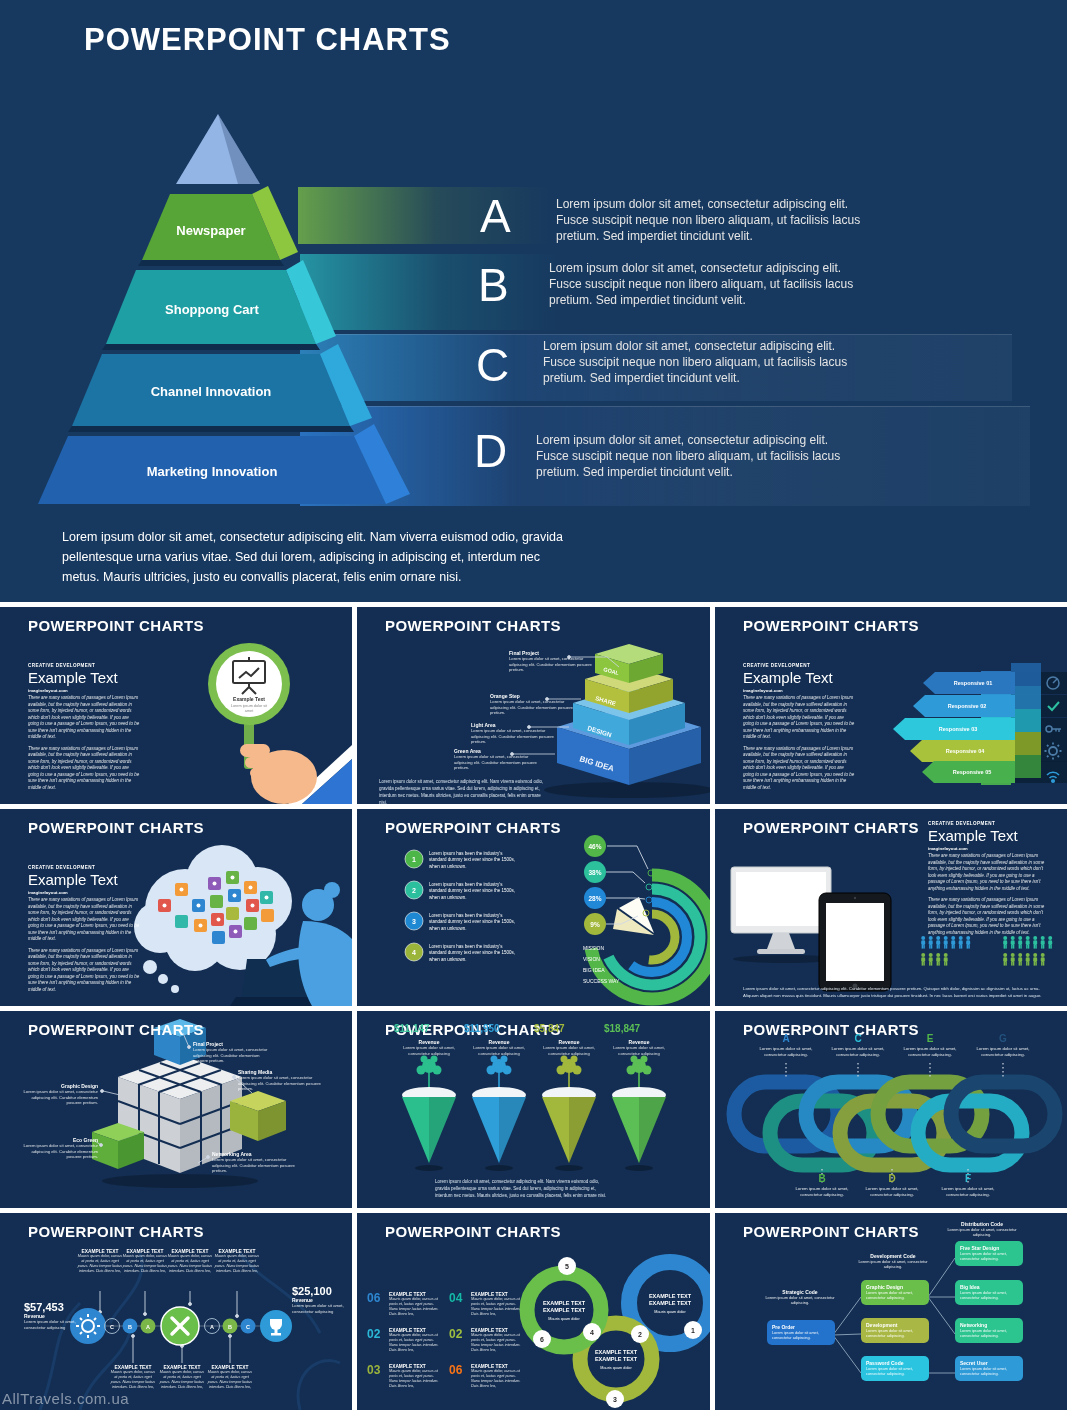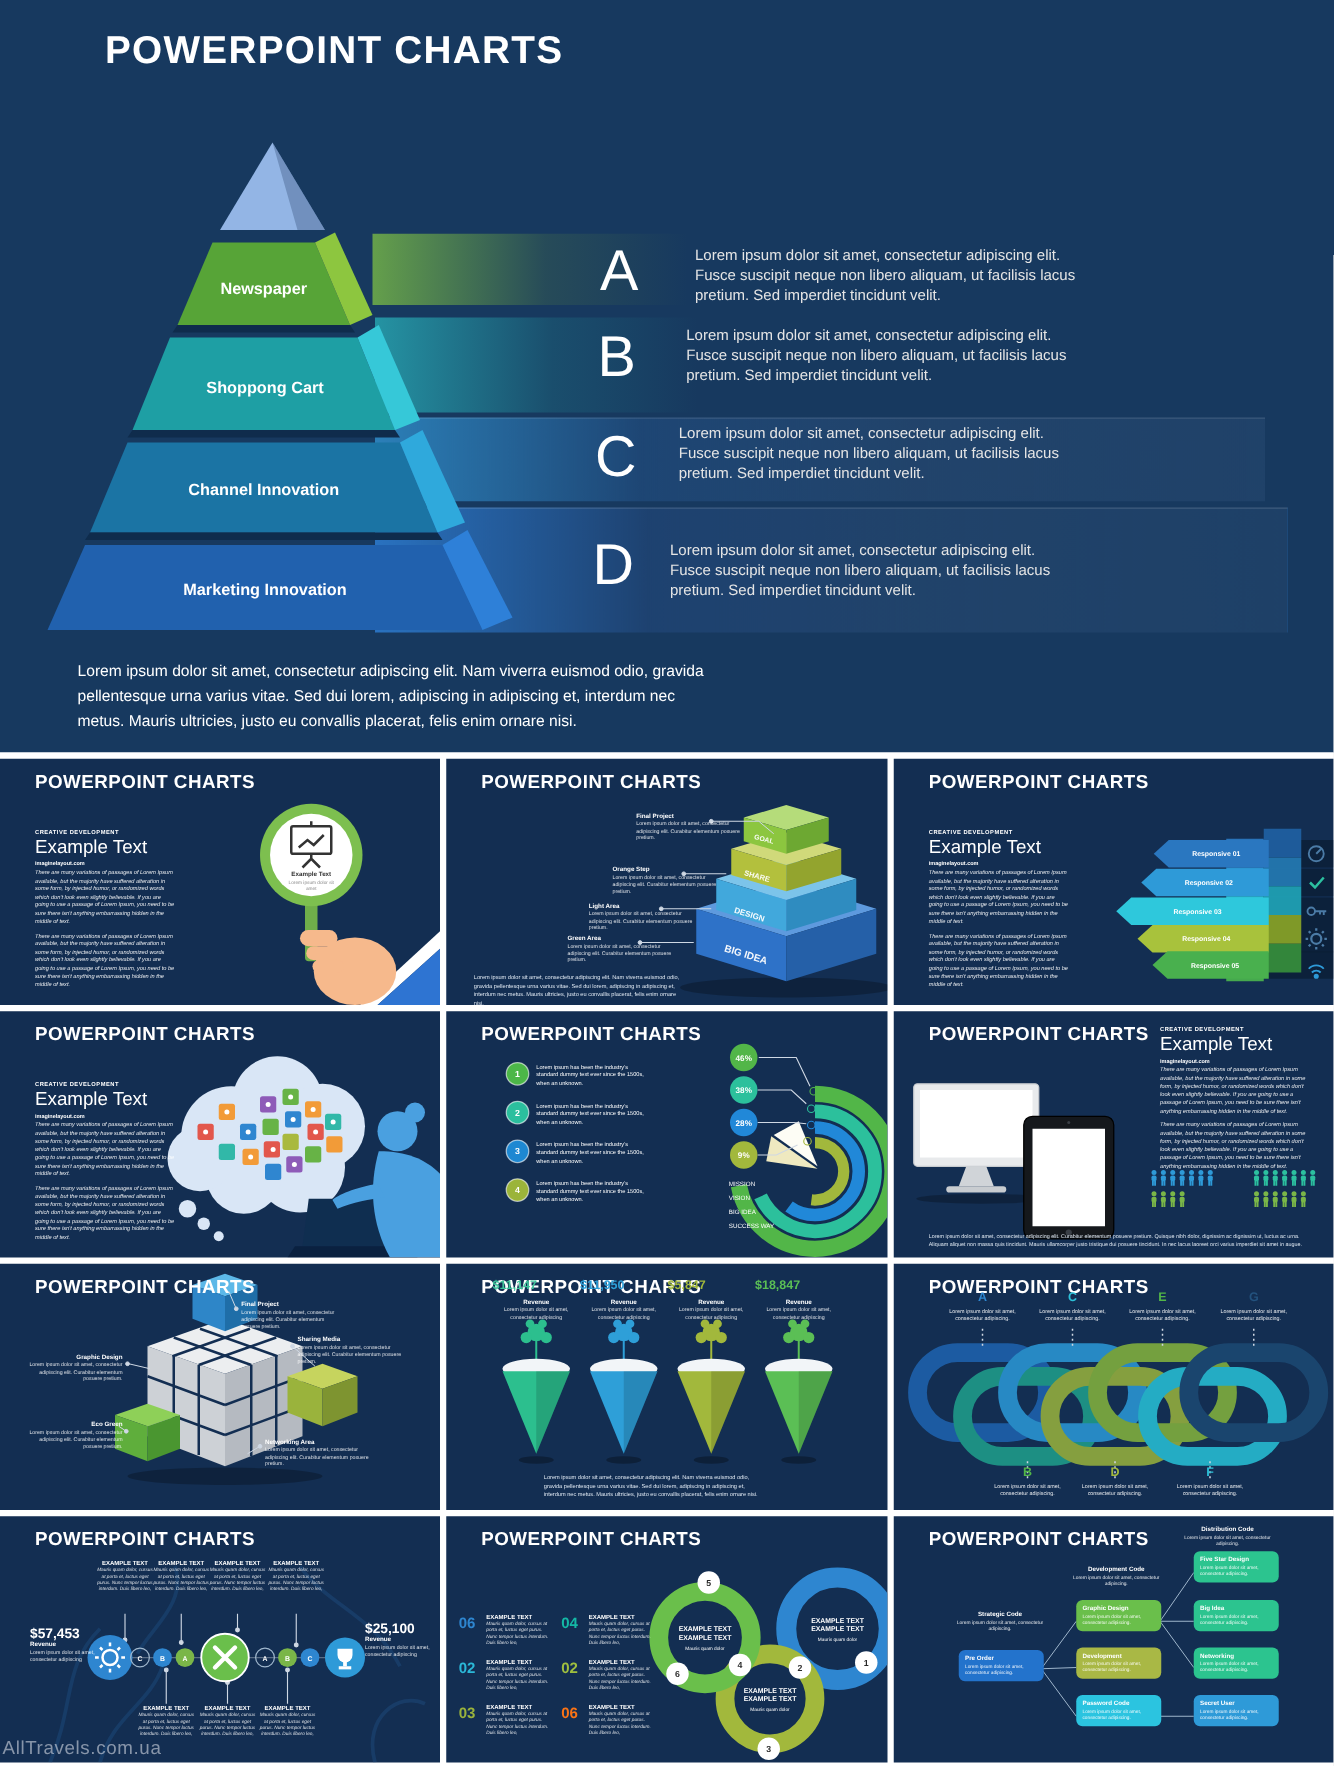--- a/index.html
+++ b/index.html
@@ -674,21 +674,21 @@
           <circle cx="248" cy="113" r="7.5" fill="#2e86d0"></circle>
             <text x="248" y="115.5" fill="#fff">C</text>
         </g>
       </svg>
       <div class="t-title">POWERPOINT CHARTS</div>
       <div class="abs" style="left:24px;top:88px;width:62px">
         <div style="font-size:11px;font-weight:700">$57,453</div>
         <div class="lblT">Revenue</div>
           <div class="lblP">Lorem ipsum dolor sit amet, consectetur adipiscing</div>
       </div>
-      <div class="abs" style="left:292px;top:84px;width:58px">
+      <div class="abs" style="left:292px;top:72px;width:58px">
         <div style="font-size:11px;font-weight:700">$25,100</div>
         <div class="lblT">Revenue</div>
           <div class="lblP">Lorem ipsum dolor sit amet, consectetur adipiscing</div>
       </div>
       <div class="abs ctr" style="left:77px;top:36px;width:46px">
           <div class="exT">EXAMPLE TEXT</div>
           <div class="exP">Mauris quam dolor, cursus at porta et, luctus eget purus. Nunc tempor luctus interdum. Duis libero leo,</div>
         </div>
       <div class="abs ctr" style="left:122px;top:36px;width:46px">
           <div class="exT">EXAMPLE TEXT</div>

